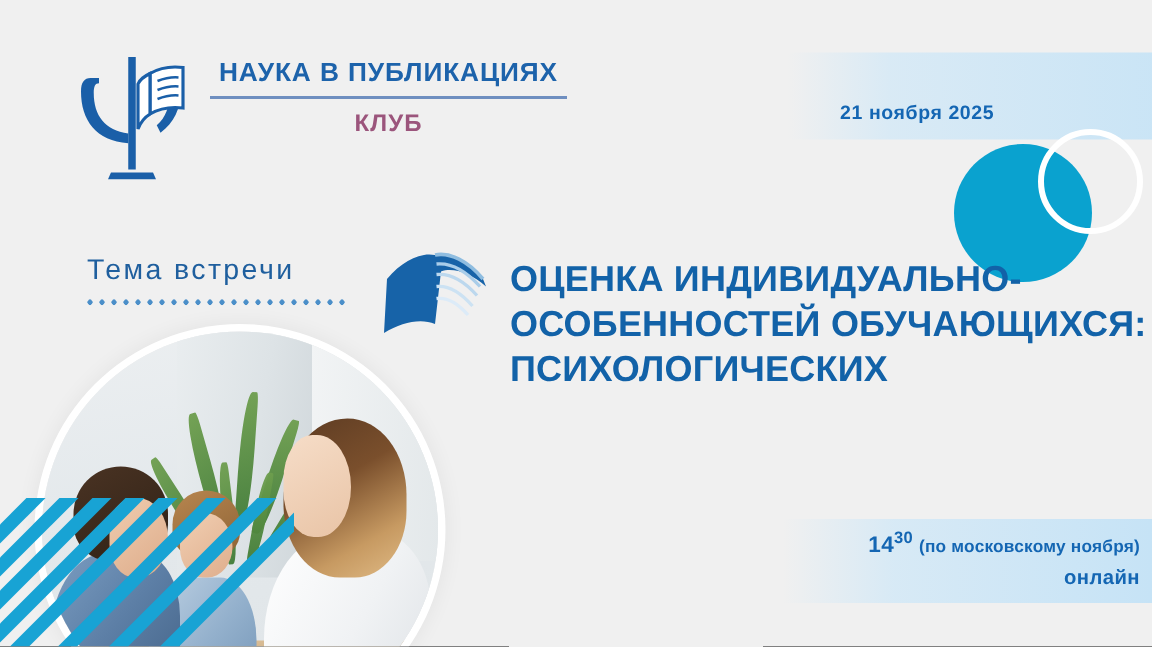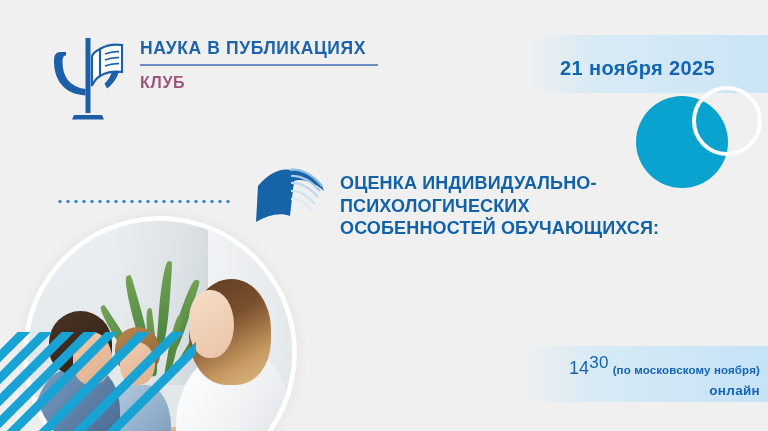--- a/index.html
+++ b/index.html
@@ -70,20 +70,21 @@
     gap: 10px;
   }
   .logo-mark {
     width: 86px;
     height: 90px;
     flex: 0 0 auto;
     margin-top: 2px;
   }
   .logo-text {
     padding-top: 10px;
+    text-align: center;
   }
   .logo-title {
     font-size: 17.5px;
     font-weight: bold;
     letter-spacing: 0.6px;
     color: #1d63ab;
     line-height: 1;
     white-space: nowrap;
   }
   .logo-rule {
@@ -98,22 +99,22 @@
     letter-spacing: 0.7px;
     color: #9b557c;
     line-height: 1.28;
     white-space: nowrap;
   }
 
   
   .date-text {
     position: absolute;
     left: 560px;
-    top: 57px;
-    font-size: 20px;
+    top: 67px;
+    font-size: 13px;
     font-weight: bold;
     color: #1466b3;
     letter-spacing: 0.4px;
     z-index: 4;
     white-space: nowrap;
   }
 
   
   .topic-label {
     position: absolute;
@@ -146,21 +147,21 @@
     height: 72px;
     z-index: 5;
   }
 
   
   .main-title {
     position: absolute;
     left: 340px;
     top: 172px;
     width: 420px;
-    font-size: 18px;
+    font-size: 24px;
     font-weight: bold;
     color: #1262a8;
     line-height: 1.255;
     letter-spacing: 0.15px;
     z-index: 6;
   }
   .main-title .tl { display: block; white-space: nowrap; }
 
   
   .photo-wrap {
@@ -323,27 +324,27 @@
     top: 353px;
     width: 260px;
     text-align: right;
     z-index: 5;
     color: #1466b3;
   }
   .time-row {
     white-space: nowrap;
   }
   .time-num {
-    font-size: 18px;
-    font-weight: normal;
+    font-size: 15px;
+    font-weight: bold;
     letter-spacing: 0.2px;
   }
   .time-sup {
-    font-size: 17px;
-    font-weight: normal;
+    font-size: 11px;
+    font-weight: bold;
     vertical-align: super;
     letter-spacing: 0.2px;
   }
   .time-tz {
     font-size: 11.5px;
     font-weight: bold;
     letter-spacing: 0.15px;
     margin-left: 4px;
   }
   .time-mode {
@@ -384,38 +385,39 @@
     </span>
     <div class="logo-text">
       <div class="logo-title">НАУКА В ПУБЛИКАЦИЯХ</div>
       <div class="logo-rule"></div>
       <div class="logo-sub1">КЛУБ</div>
     </div>
   </div>
 
   <div class="date-text">21 ноября 2025</div>
 
+  <div class="topic-label">Тема встречи</div>
   <div class="topic-dots"></div>
 
   <span class="book-icon">
     <svg viewBox="0 0 80 72" width="80" height="72" aria-hidden="true">
       <path d="M8 28 C18 16 30 10 40 12 L40 58 C30 54 18 57 6 64 Z" fill="#1763a8"></path>
       <path d="M40 12 C50 10 62 16 72 28 L74 33 C64 24 52 20 44 23 L40 58 Z" fill="#1763a8"></path>
       <path d="M40 12 C50 10 62 16 72 28" stroke="#8fbde0" stroke-width="2.4" fill="none"></path>
       <path d="M41 18 C51 17 61 23 70 33" stroke="#a9cde9" stroke-width="2.2" fill="none"></path>
       <path d="M41 25 C51 24 60 30 68 39" stroke="#bcd8ee" stroke-width="2.2" fill="none"></path>
       <path d="M41 33 C50 32 58 38 65 46" stroke="#cce2f3" stroke-width="2.2" fill="none"></path>
       <path d="M41 41 C49 40 56 45 62 52" stroke="#dcebf8" stroke-width="2.2" fill="none"></path>
     </svg>
   </span>
 
   <div class="main-title">
     <span class="tl">ОЦЕНКА ИНДИВИДУАЛЬНО-</span>
+    <span class="tl">ОСОБЕННОСТЕЙ ОБУЧАЮЩИХСЯ:</span>
     <span class="tl">ПСИХОЛОГИЧЕСКИХ</span>
-    <span class="tl">ОСОБЕННОСТЕЙ ОБУЧАЮЩИХСЯ:</span>
   </div>
 
   <div class="photo-wrap">
     <div class="photo-art">
       <div class="ph-wall"></div>
       <div class="ph-wall2"></div>
       <div class="ph-plant">
         <div class="leaf" style="left:42%;top:2%;width:13%;height:62%;transform:rotate(4deg);"></div>
         <div class="leaf" style="left:26%;top:10%;width:12%;height:56%;transform:rotate(-16deg);"></div>
         <div class="leaf" style="left:56%;top:12%;width:12%;height:54%;transform:rotate(17deg);"></div>

